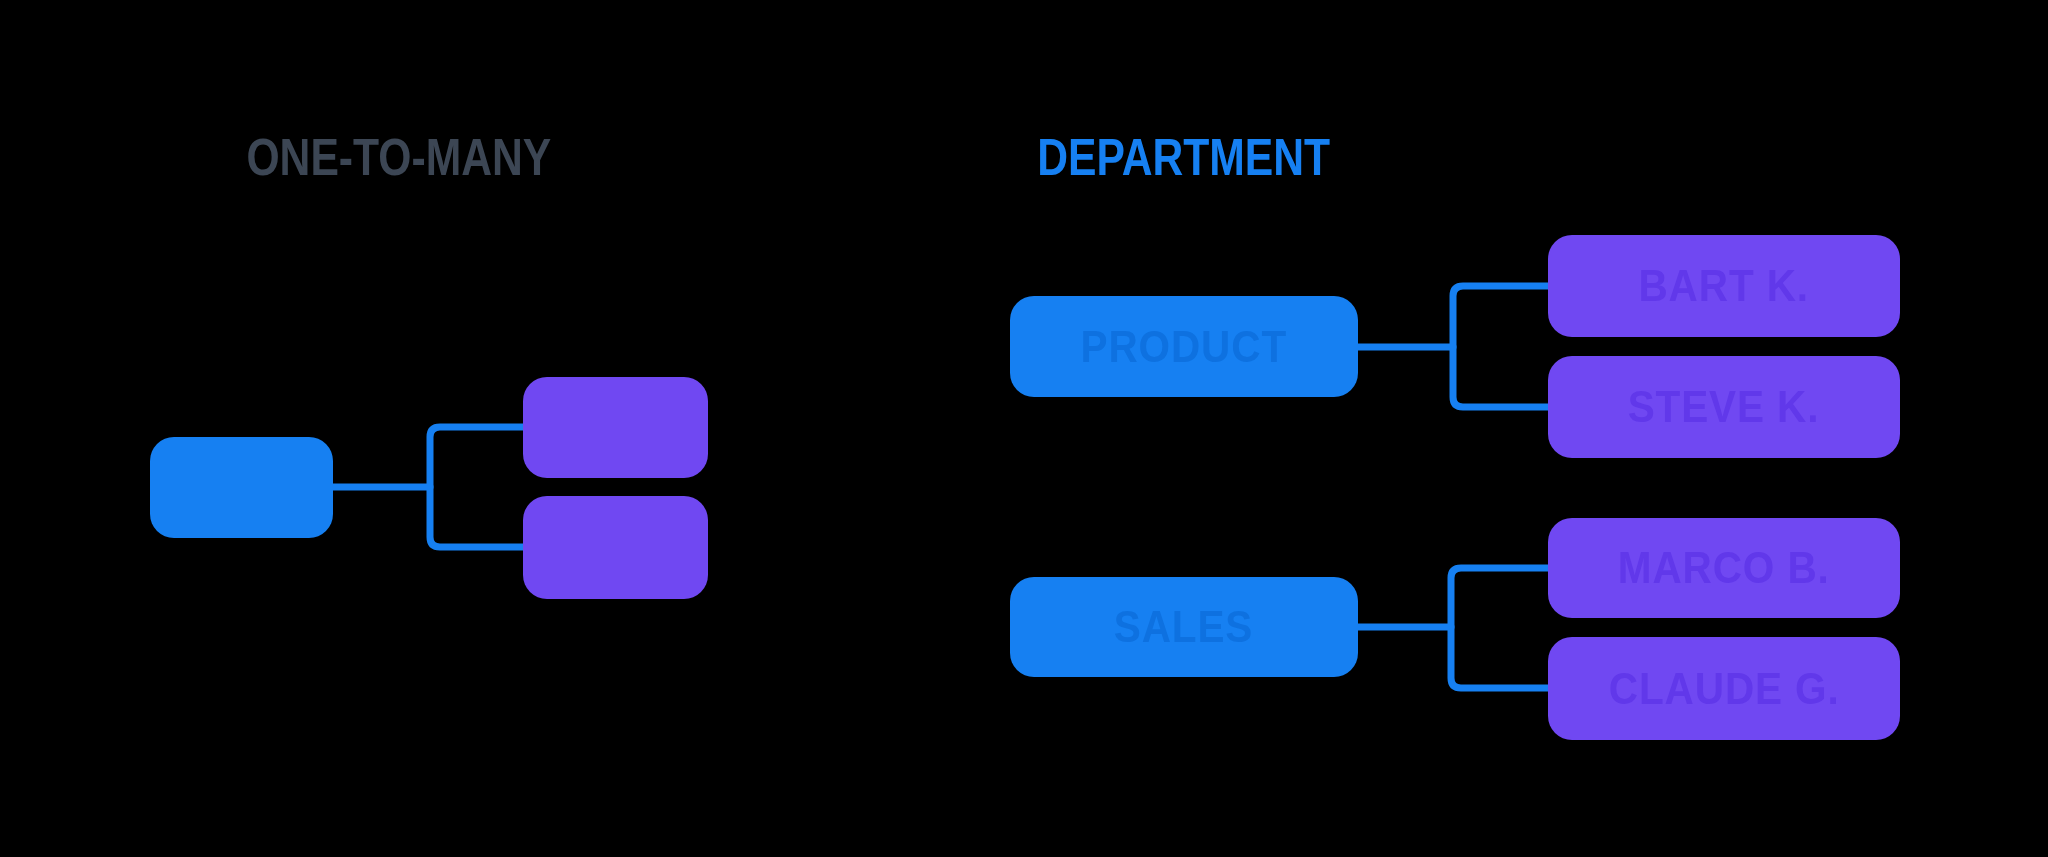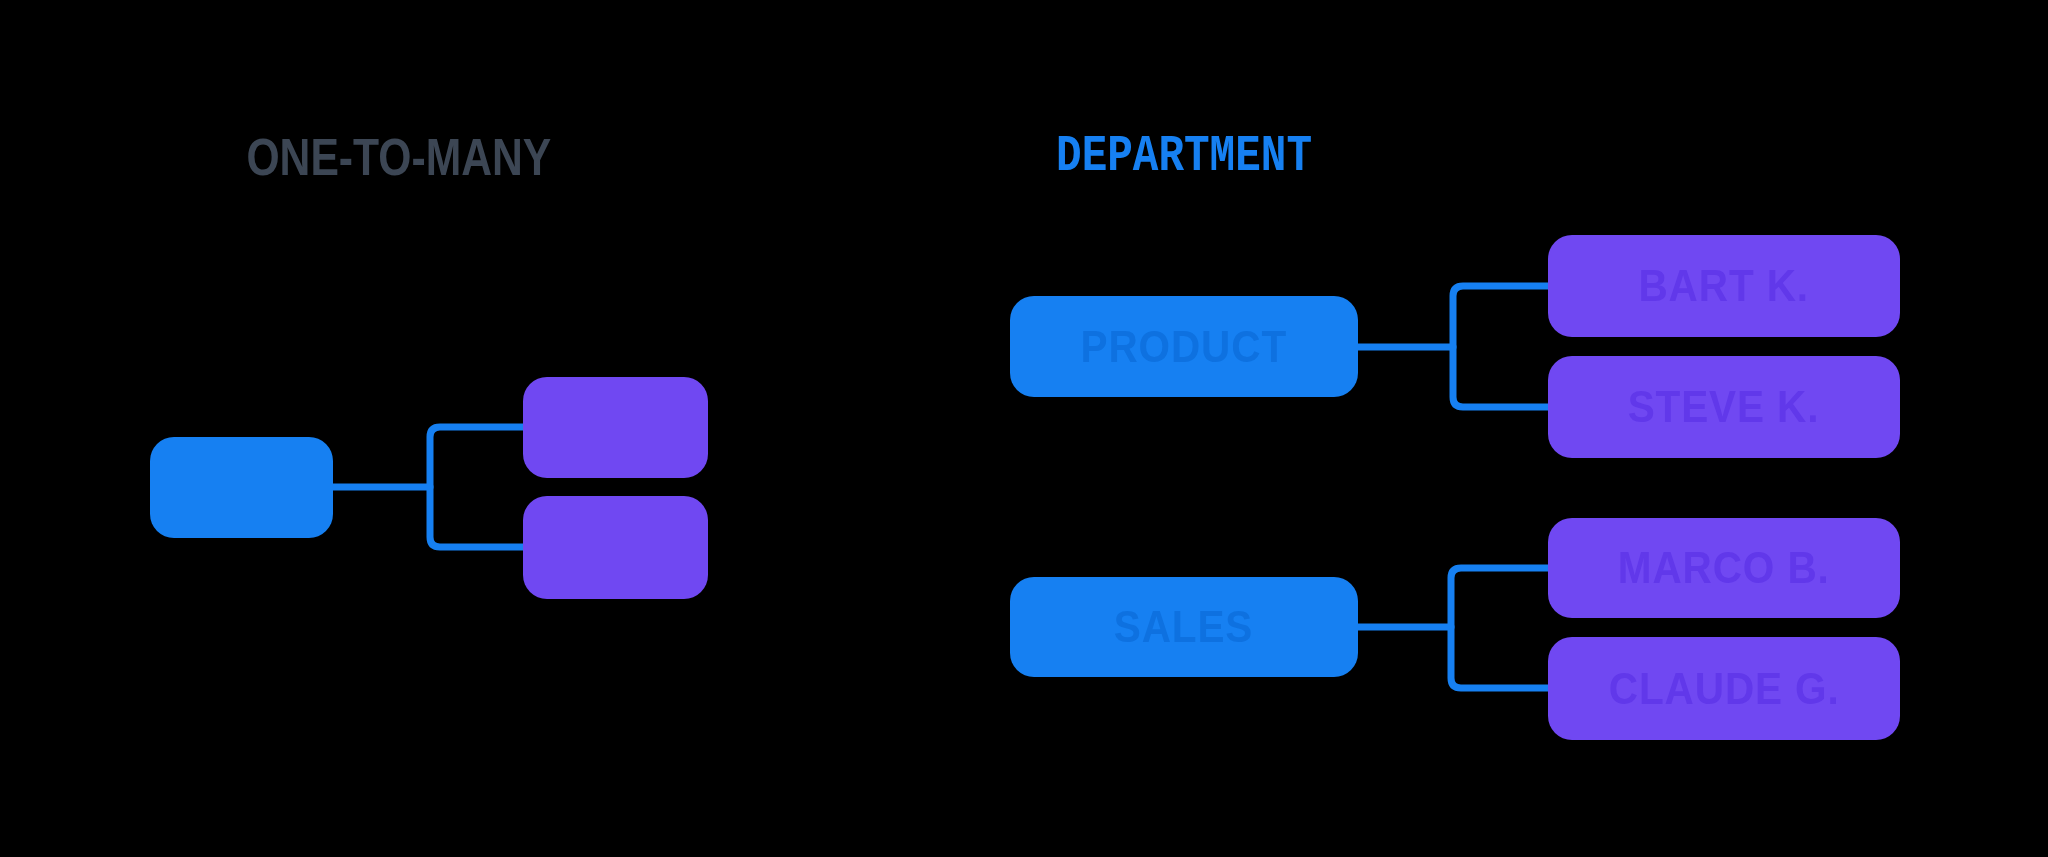--- a/index.html
+++ b/index.html
@@ -25,21 +25,21 @@
     width: 520px;
     text-align: center;
     font-weight: bold;
     font-size: 52px;
     line-height: 54px;
     letter-spacing: 0px;
     white-space: nowrap;
   }
   .heading > span { display: inline-block; transform: scaleX(0.82); transform-origin: center; }
   .heading.title-left  { left: 139px; top: 130px; color: var(--title_color); }
-  .heading.dept-header { left: 924px; top: 130px; color: var(--blue); font-family: Liberation Mono, monospace; }
+  .heading.dept-header { left: 924px; top: 130px; color: var(--blue); }
   .heading.name-header { left: 1464px; top: 130px; color: var(--purple); }
 
   .node {
     position: absolute;
     border-radius: 24px;
     display: flex;
     align-items: center;
     justify-content: center;
     font-weight: bold;
     font-size: 45px;

